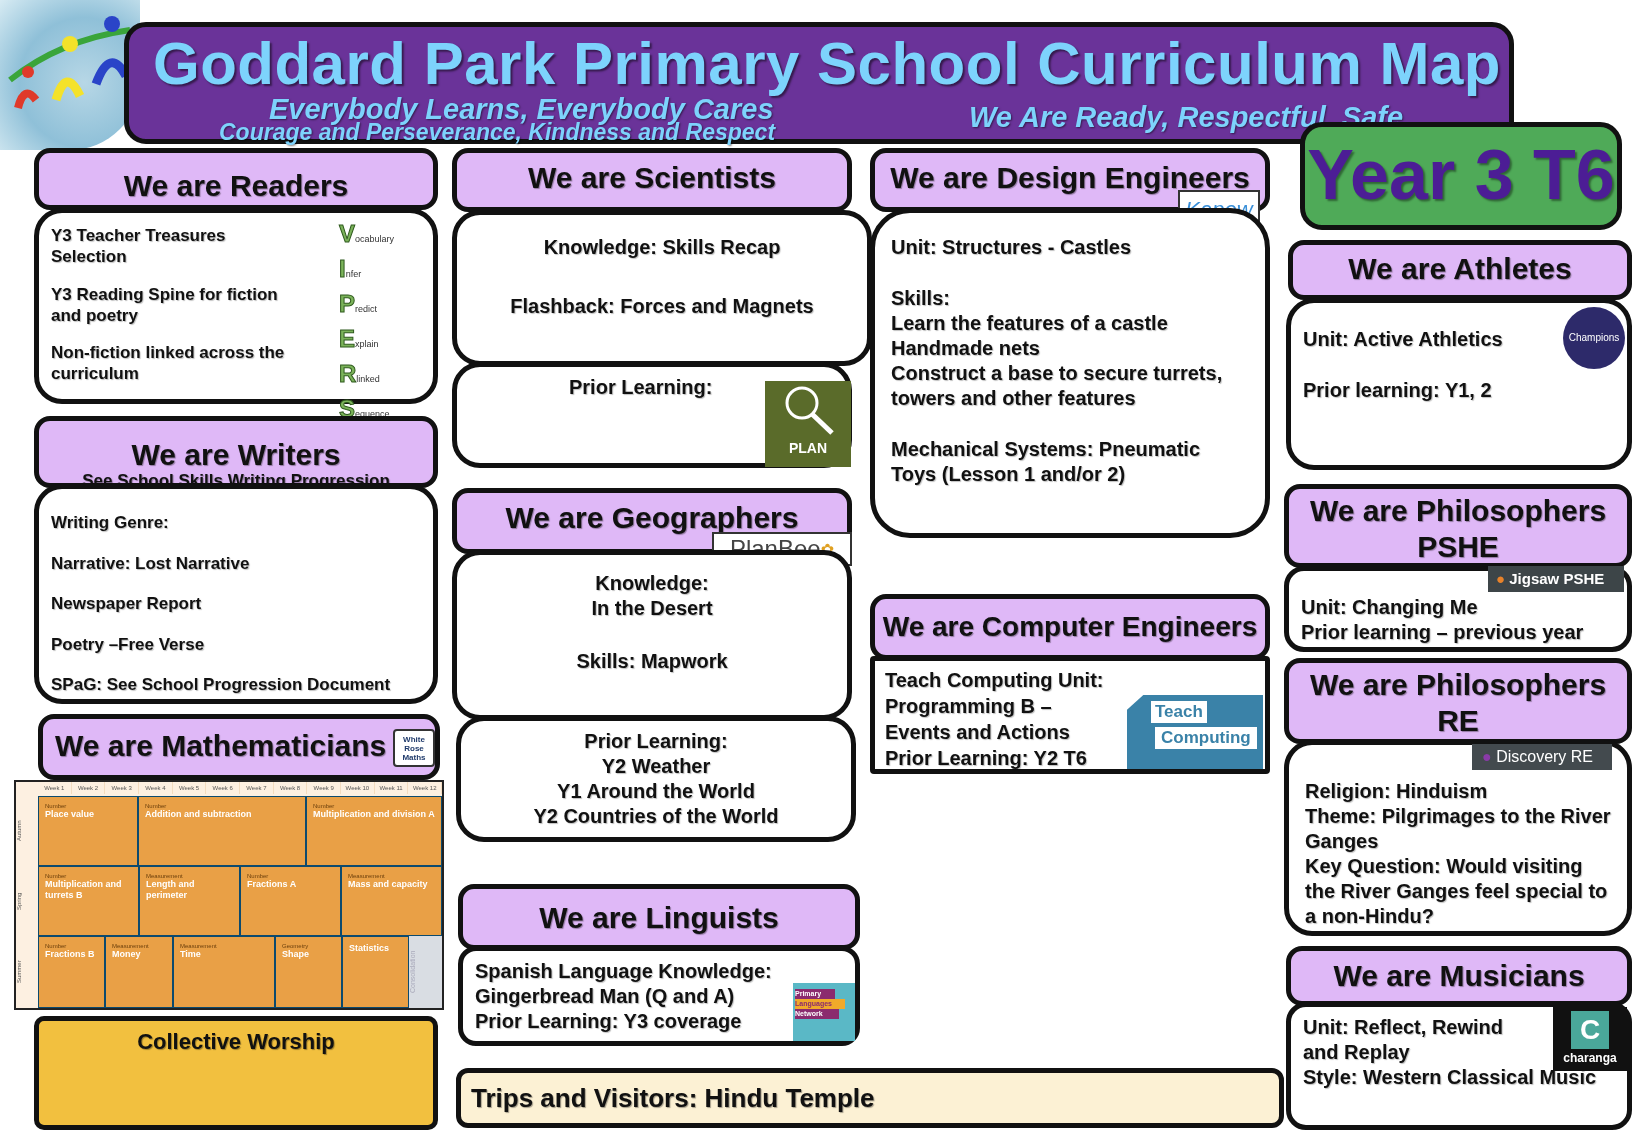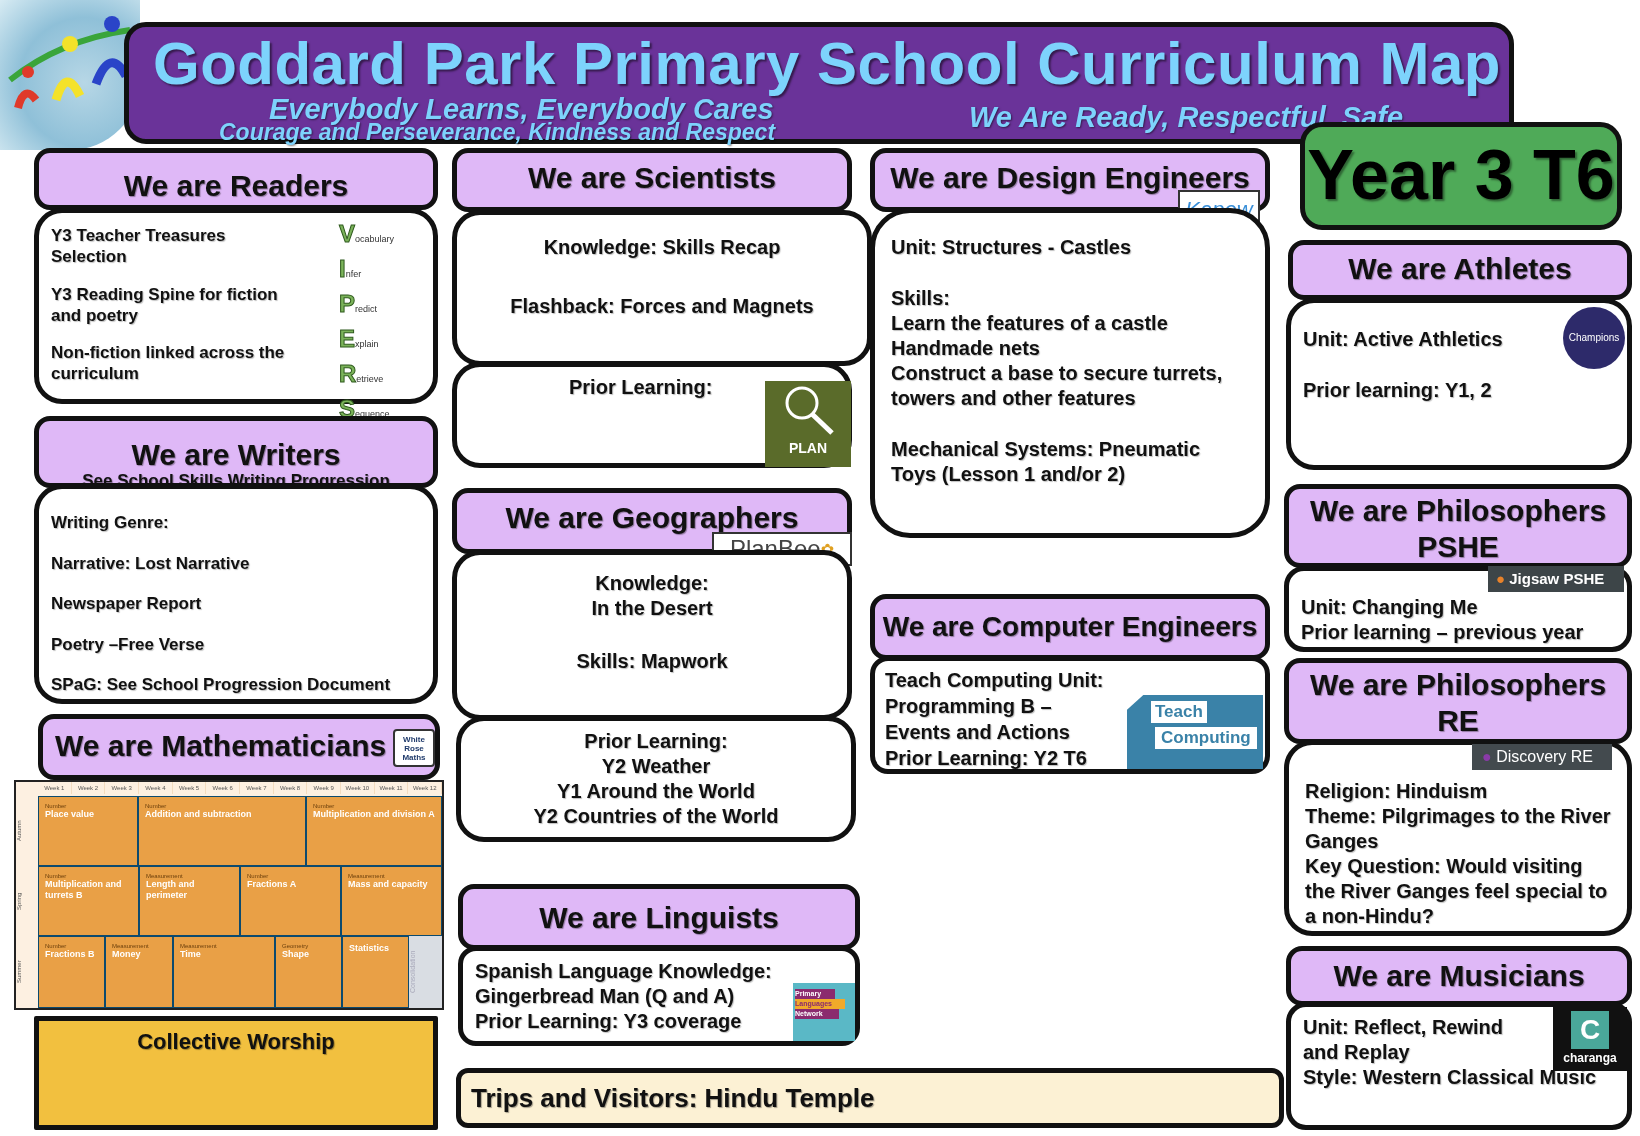--- a/index.html
+++ b/index.html
@@ -8,42 +8,42 @@
   .abs { position: absolute; }
   .shadow-text { text-shadow: 1px 1px 1px rgba(0,0,0,0.35); }
 
   
   .logo { left: 0; top: 0; width: 140px; height: 150px; border-radius: 0 0 70px 0; overflow: hidden; background: radial-gradient(circle at 60% 55%, #b7d7e6 0%, #8fc0d8 55%, #d7ebf3 100%); }
   .banner { left: 124px; top: 22px; width: 1390px; height: 122px; background: #6a3399; border: 5px solid #111; border-radius: 22px; color: #7dd3fc; }
   .banner h1 { position: absolute; left: 24px; top: 2px; font-size: 60px; font-weight: 700; letter-spacing: 0.5px; text-shadow: 2px 2px 2px rgba(0,0,0,0.5); white-space: nowrap; }
   .banner .m1 { position: absolute; left: 140px; top: 66px; font-size: 29px; font-style: italic; font-weight: 700; white-space: nowrap; text-shadow: 1px 1px 2px rgba(0,0,0,0.5); }
   .banner .m2 { position: absolute; left: 90px; top: 92px; font-size: 23px; font-style: italic; font-weight: 700; white-space: nowrap; text-shadow: 1px 1px 2px rgba(0,0,0,0.5); }
   .banner .m3 { position: absolute; left: 840px; top: 74px; font-size: 29px; font-style: italic; font-weight: 700; white-space: nowrap; text-shadow: 1px 1px 2px rgba(0,0,0,0.5); }
-  .year { left: 1300px; top: 122px; width: 322px; height: 108px; background: #4faa58; border: 5px solid #111; border-radius: 22px; color: #000000; font-size: 70px; font-weight: 700; text-align: center; line-height: 96px; text-shadow: 2px 2px 2px rgba(0,0,0,0.4); }
+  .year { left: 1300px; top: 122px; width: 322px; height: 108px; background: #4faa58; border: 5px solid #111; border-radius: 22px; color: #4c1d95; font-size: 70px; font-weight: 700; text-align: center; line-height: 96px; text-shadow: 2px 2px 2px rgba(0,0,0,0.4); }
 
   
   .hd { background: #dfb8f7; border: 5px solid #111; border-radius: 16px; text-align: center; font-weight: 700; font-size: 30px; }
   .bd { background: #fff; border: 5px solid #111; border-radius: 28px; font-weight: 700; font-size: 20px; line-height: 1.25; }
   .hd .t { display: block; text-shadow: 1px 1px 1px rgba(0,0,0,0.35); }
   .bd p { text-shadow: 1px 1px 1px rgba(0,0,0,0.25); }
 
   
   .badge { background: #fff; border: 2px solid #333; display: flex; align-items: center; justify-content: center; }
 
   
   .maths-grid { left: 14px; top: 780px; width: 430px; height: 230px; border: 2px solid #222; background: #fdf0e1; }
   .wk-row { position: absolute; left: 22px; top: 0; right: 0; height: 12px; display: flex; }
   .wk-row span { flex: 1; font-size: 6px; color: #555; text-align: center; line-height: 12px; border-right: 1px solid #f3dcc0; }
   .term { position: absolute; left: 0; width: 22px; font-size: 6px; color: #555; writing-mode: vertical-rl; transform: rotate(180deg); text-align: center; }
   .blk { position: absolute; background: #e9a046; color: #fff; border: 1px solid #0c4a6e; padding: 6px 6px; }
   .blk .cat { font-size: 6px; color: #6b3f0c; font-weight: 400; display: block; }
   .blk .nm { font-size: 9px; font-weight: 700; display: block; line-height: 1.2; }
   .consol { position: absolute; background: #d9dde3; color: #aab; font-size: 7px; writing-mode: vertical-rl; transform: rotate(180deg); text-align: center; }
 
-  .cw { left: 34px; top: 1016px; width: 404px; height: 114px; background: #f2c03f; border: 5px solid #111; border-radius: 2px; text-align: center; font-size: 22px; font-weight: 700; padding-top: 8px; }
+  .cw { left: 34px; top: 1016px; width: 404px; height: 114px; background: #f2c03f; border: 5px solid #111; border-radius: 10px; text-align: center; font-size: 22px; font-weight: 700; padding-top: 8px; }
   .trips { left: 456px; top: 1068px; width: 828px; height: 60px; background: #fcf1d4; border: 5px solid #111; border-radius: 12px; font-size: 26px; font-weight: 700; padding: 10px 10px; }
 </style>
 </head>
 <body>
 
 <div class="abs logo">
   <svg width="140" height="150" viewBox="0 0 140 150">
     <path d="M10 80 Q60 40 130 30" stroke="#3aa53a" stroke-width="6" fill="none"></path>
     <circle cx="28" cy="72" r="6" fill="#e03a2a"></circle>
       <path d="M18 108 Q24 84 36 100" stroke="#e03a2a" stroke-width="8" fill="none"></path>
@@ -69,21 +69,21 @@
 <div class="abs bd" style="left:34px;top:208px;width:404px;height:196px;padding:12px 12px;font-size:17px;">
   <p style="width:250px;margin-bottom:16px;">Y3 Teacher Treasures Selection</p>
   <p style="width:250px;margin-bottom:16px;">Y3 Reading Spine for fiction and poetry</p>
   <p style="width:250px;">Non-fiction linked across the curriculum</p>
   <div class="abs" style="left:300px;top:6px;width:92px;">
     <div style="font-size:9px;font-weight:400;line-height:29px;color:#333;">
         <div><b style="font-size: 24px; color: rgb(123, 179, 90); -webkit-text-stroke: 1px rgb(47, 90, 30);">V</b><span>ocabulary</span></div>
         <div><b style="font-size: 24px; color: rgb(123, 179, 90); -webkit-text-stroke: 1px rgb(47, 90, 30);">I</b><span>nfer</span></div>
         <div><b style="font-size: 24px; color: rgb(123, 179, 90); -webkit-text-stroke: 1px rgb(47, 90, 30);">P</b><span>redict</span></div>
         <div><b style="font-size: 24px; color: rgb(123, 179, 90); -webkit-text-stroke: 1px rgb(47, 90, 30);">E</b><span>xplain</span></div>
-        <div><b style="font-size: 24px; color: rgb(123, 179, 90); -webkit-text-stroke: 1px rgb(47, 90, 30);">R</b><span>etrieve</span></div>
+        <div><b style="font-size: 24px; color: rgb(123, 179, 90); -webkit-text-stroke: 1px rgb(47, 90, 30);">R</b><span>linked</span></div>
         <div><b style="font-size: 24px; color: rgb(123, 179, 90); -webkit-text-stroke: 1px rgb(47, 90, 30);">S</b><span>equence</span></div>
       </div>
   </div>
 </div>
 
 <div class="abs hd" style="left:34px;top:416px;width:404px;height:72px;padding-top:18px;">
   <span class="t" style="font-size:30px;line-height:32px;">We are Writers</span>
   <span class="t" style="font-size:17px;">See School Skills Writing Progression</span>
 </div>
 <div class="abs bd" style="left:34px;top:484px;width:404px;height:220px;padding:14px 12px;font-size:17px;line-height:40.5px;">
@@ -244,21 +244,21 @@
   <p>Skills:</p>
   <p>Learn the features of a castle</p>
   <p>Handmade nets</p>
   <p style="margin-bottom:26px;">Construct a base to secure turrets, towers and other features</p>
   <p>Mechanical Systems: Pneumatic Toys (Lesson 1 and/or 2)</p>
 </div>
 
 <div class="abs hd" style="left:870px;top:594px;width:400px;height:66px;padding-top:12px;font-size:28px;">
   <span class="t">We are Computer Engineers</span>
 </div>
-<div class="abs bd" style="left:870px;top:656px;width:400px;height:118px;padding:6px 10px;border-radius:18px;line-height:1.3;">
+<div class="abs bd" style="left:870px;top:656px;width:400px;height:118px;padding:6px 10px;border-radius:4px;line-height:1.3;">
   <p>Teach Computing Unit:</p>
   <p>Programming B –</p>
   <p>Events and Actions</p>
   <p>Prior Learning: Y2 T6</p>
   <div class="abs" style="left:252px;top:34px;width:136px;height:74px;background:#3a82a8;clip-path:polygon(12% 0,100% 0,100% 100%,0 100%,0 20%);">
     <span class="abs" style="left:24px;top:6px;background:#fff;color:#3a82a8;font-size:17px;padding:0 4px;">Teach</span>
     <span class="abs" style="left:28px;top:32px;background:#fff;color:#3a82a8;font-size:17px;padding:0 6px;">Computing</span>
   </div>
 </div>
 

